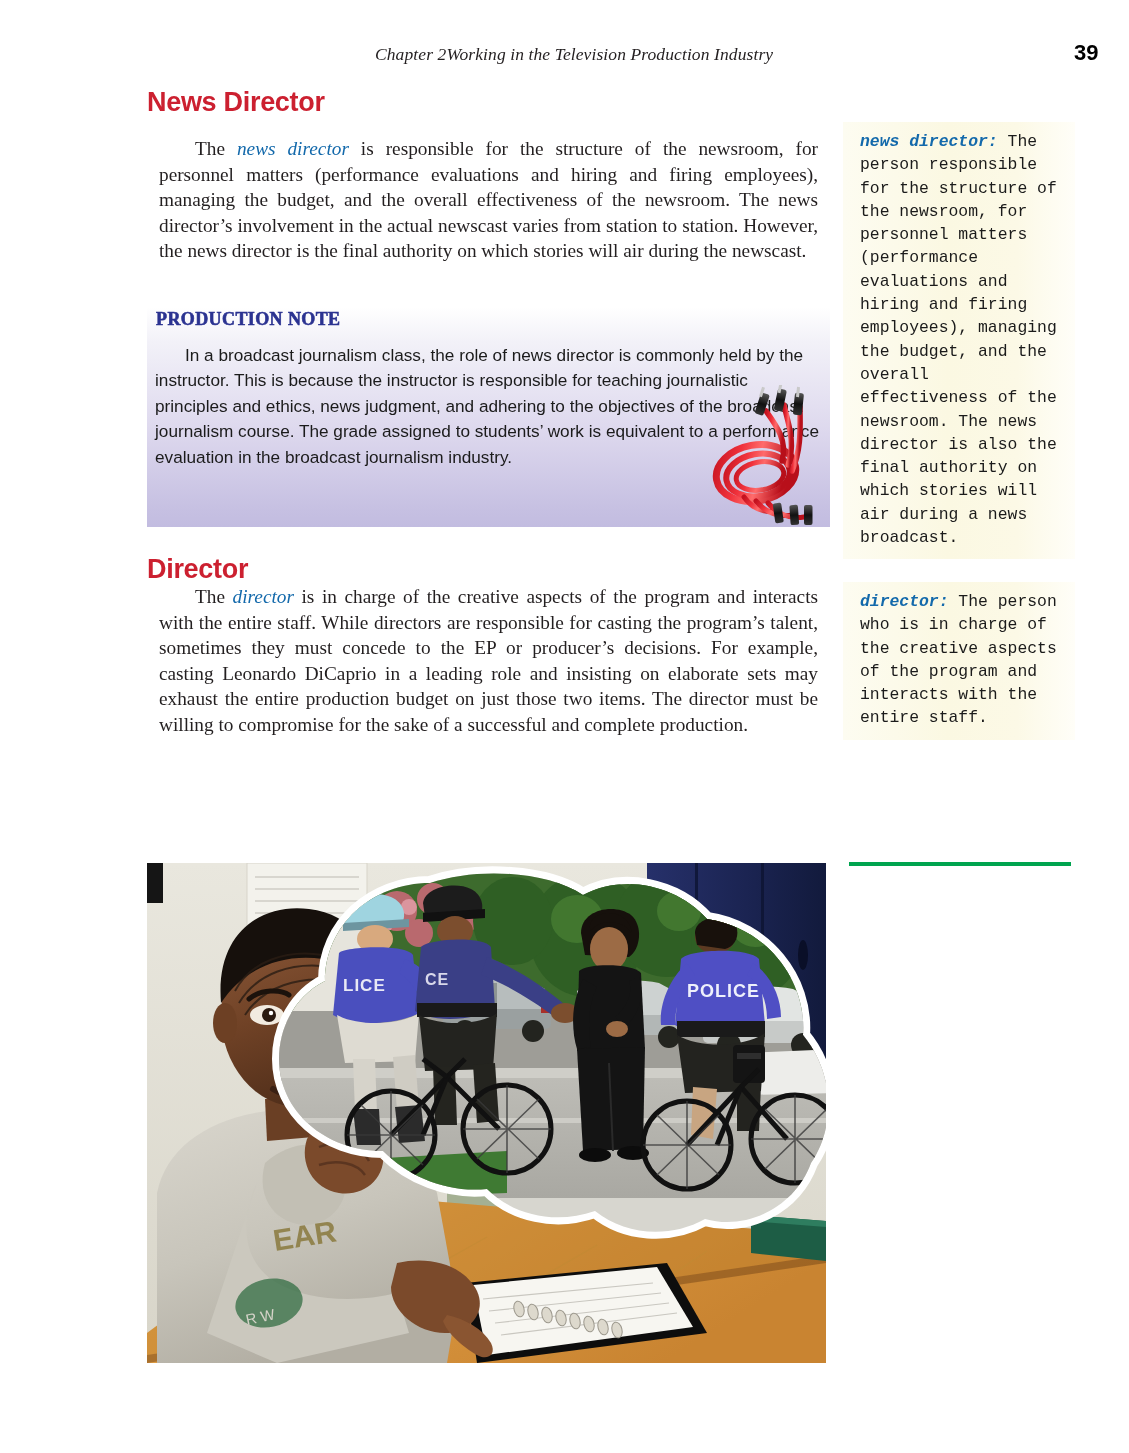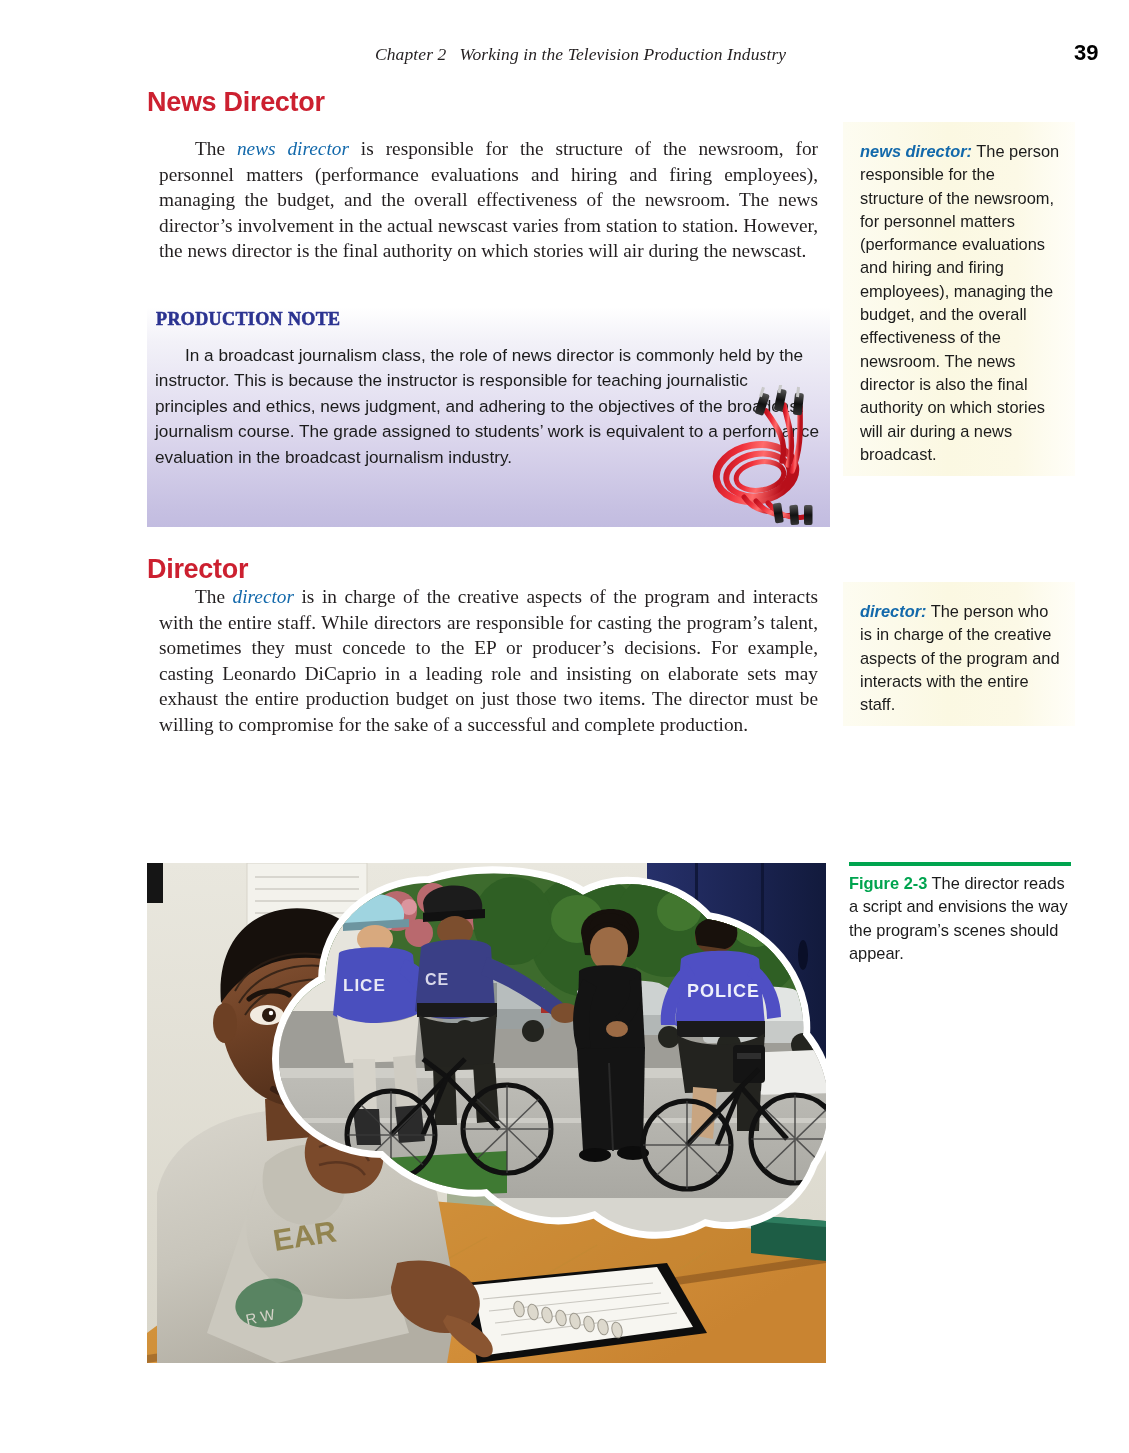--- a/index.html
+++ b/index.html
@@ -27,21 +27,21 @@
     left: 375px;
     top: 44px;
     width: 560px;
     font-family: "Liberation Serif", serif;
     font-style: italic;
     font-size: 17.5px;
     color: #231f20;
     letter-spacing: 0.1px;
     white-space: nowrap;
   }
-  .running-head .rh-chapter { margin-right: 13px; }
+  .running-head .rh-chapter { }
 
   .page-number {
     position: absolute;
     left: 1045px;
     top: 40px;
     font-family: "Liberation Sans", sans-serif;
     font-weight: bold;
     font-size: 22px;
     color: #000000;
     margin-left: 29px;
@@ -122,26 +122,26 @@
     width: 126px;
     height: 142px;
   }
 
   
   .defbox {
     position: absolute;
     left: 843px;
     width: 232px;
     background: linear-gradient(to right, #fdfcf1 0%, #fbf8e2 45%, #fcf9e6 75%, #fffef8 100%);
-    font-family: Liberation Sans, sans-serif;
+    font-family: Liberation Mono, monospace;
     font-size: 16.4px;
     line-height: 23.3px;
     color: #1b1b1b;
     box-sizing: border-box;
-    padding: 18px 14px 10px 17px;
+    padding: 8px 14px 10px 17px;
   }
   .defbox .term {
     font-weight: bold;
     font-style: italic;
     color: #1369ab;
   }
 
   
   .figure-photo {
     position: absolute;
@@ -634,17 +634,14 @@
             <path d="M648 232 L648 320 M604 276 L692 276 M618 246 L680 306 M618 306 L680 246"></path>
           </g>
 
           <rect x="130" y="0" width="560" height="380" fill="none"></rect>
         </g>
       </g>
     </svg>
   </div>
 
   <div class="fig-rule"></div>
-  <div class="fig-caption">
-    <span class="fig-label">Figure 2-3</span><span>  The director reads a script and envisions the way the program’s scenes should appear.</span>
-  </div>
 
 </div>
 
 </body></html>

